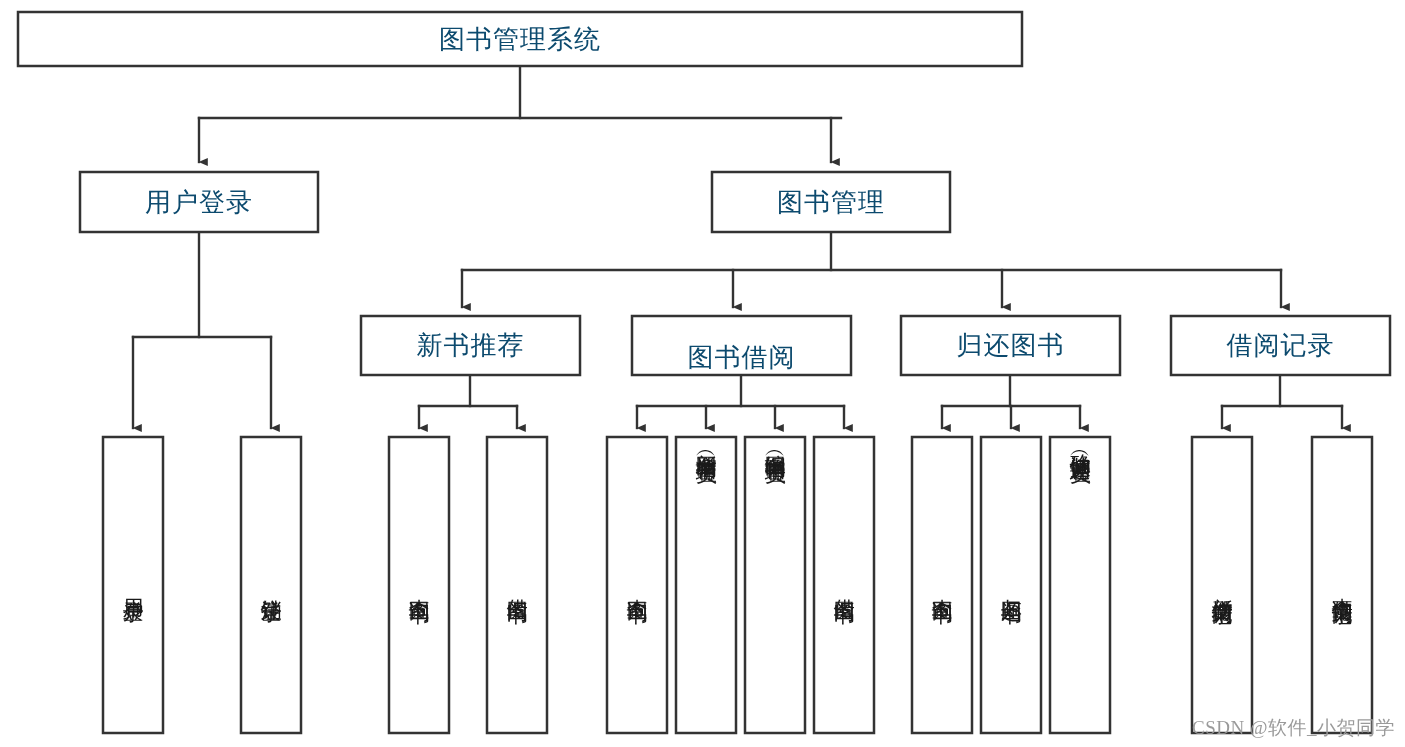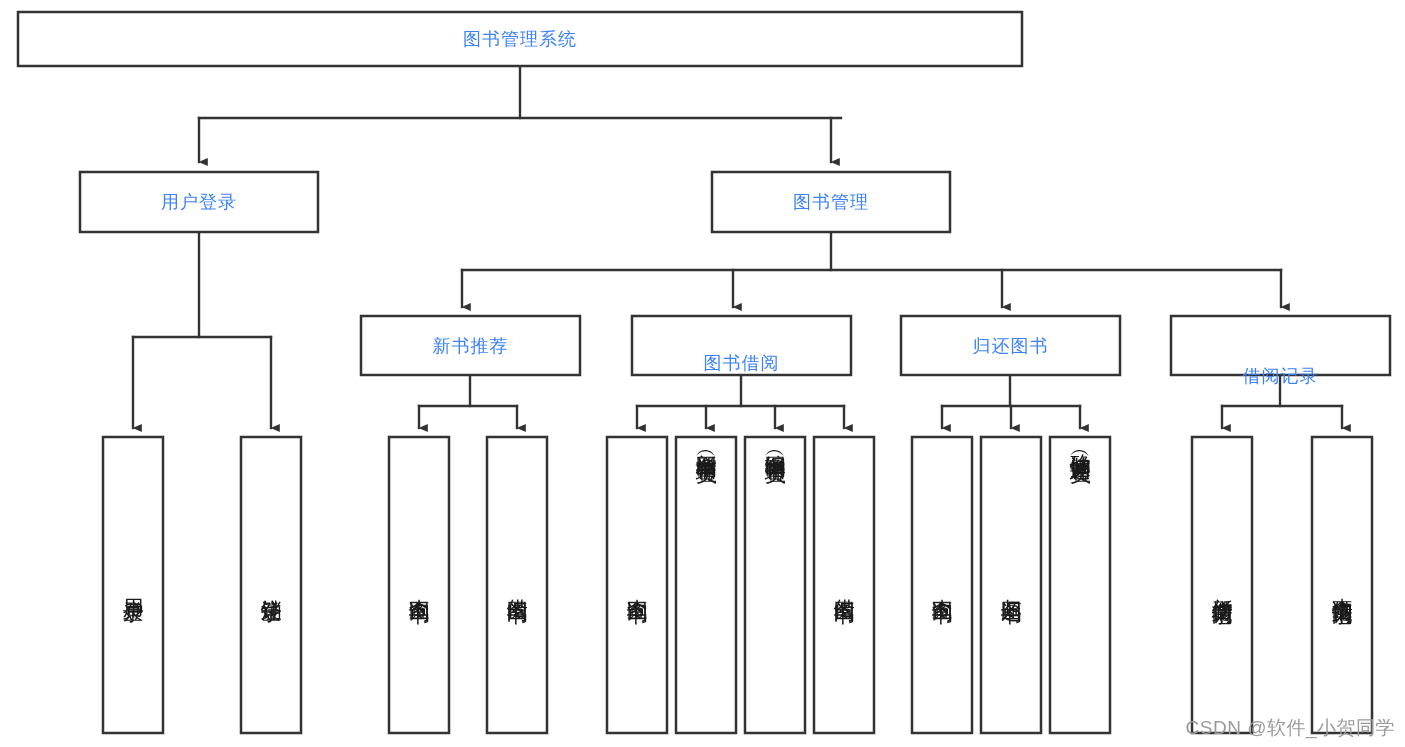--- a/index.html
+++ b/index.html
@@ -59,30 +59,30 @@
   }
   .htext-wrap {
     position: absolute;
     display: flex;
     align-items: center;
     justify-content: center;
     pointer-events: none;
   }
   .htext {
     font-family: Liberation Sans, sans-serif;
-    font-size: 18px;
-    color: #3b82f6;
+    font-size: 26px;
+    color: #0c4a6e;
     letter-spacing: 1px;
     white-space: nowrap;
   }
   #watermark {
     position: absolute;
     right: 10px;
     bottom: 6px;
-    font-family: Liberation Sans, sans-serif;
+    font-family: Liberation Serif, serif;
     font-size: 19px;
     color: #9a9a9a;
     white-space: nowrap;
     letter-spacing: 0.5px;
   }
 </style>
 </head>
 <body>
 
 <div id="diagram-root">
@@ -177,21 +177,21 @@
 
   <div class="htext-wrap" style="left:361px; top:316px; width:219px; height:59px;">
     <span class="htext">新书推荐</span>
   </div>
   <div class="htext-wrap" style="left:632px; top:316px; width:219px; height:59px;align-items:flex-end;">
     <span class="htext">图书借阅</span>
   </div>
   <div class="htext-wrap" style="left:901px; top:316px; width:219px; height:59px;">
     <span class="htext">归还图书</span>
   </div>
-  <div class="htext-wrap" style="left:1171px; top:316px; width:219px; height:59px;margin-top:30px;">
+  <div class="htext-wrap" style="left:1171px; top:316px; width:219px; height:59px;">
     <span class="htext">借阅记录</span>
   </div>
 
   <div class="vtext-wrap" style="left:103px; top:437px; width:60px; height:296px;">
     <span class="vtext">用户登录</span>
   </div>
   <div class="vtext-wrap" style="left:241px; top:437px; width:60px; height:296px;">
     <span class="vtext">注销登录</span>
   </div>
   <div class="vtext-wrap" style="left:389px; top:437px; width:60px; height:296px;">

